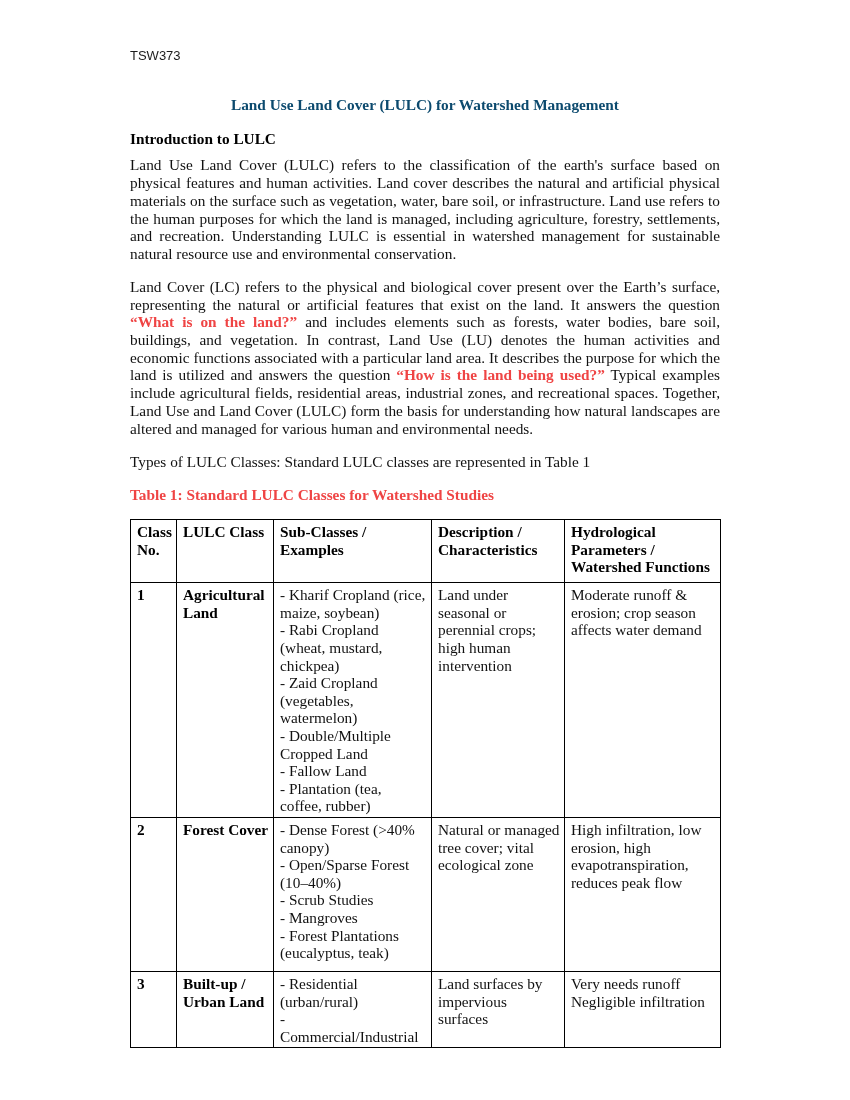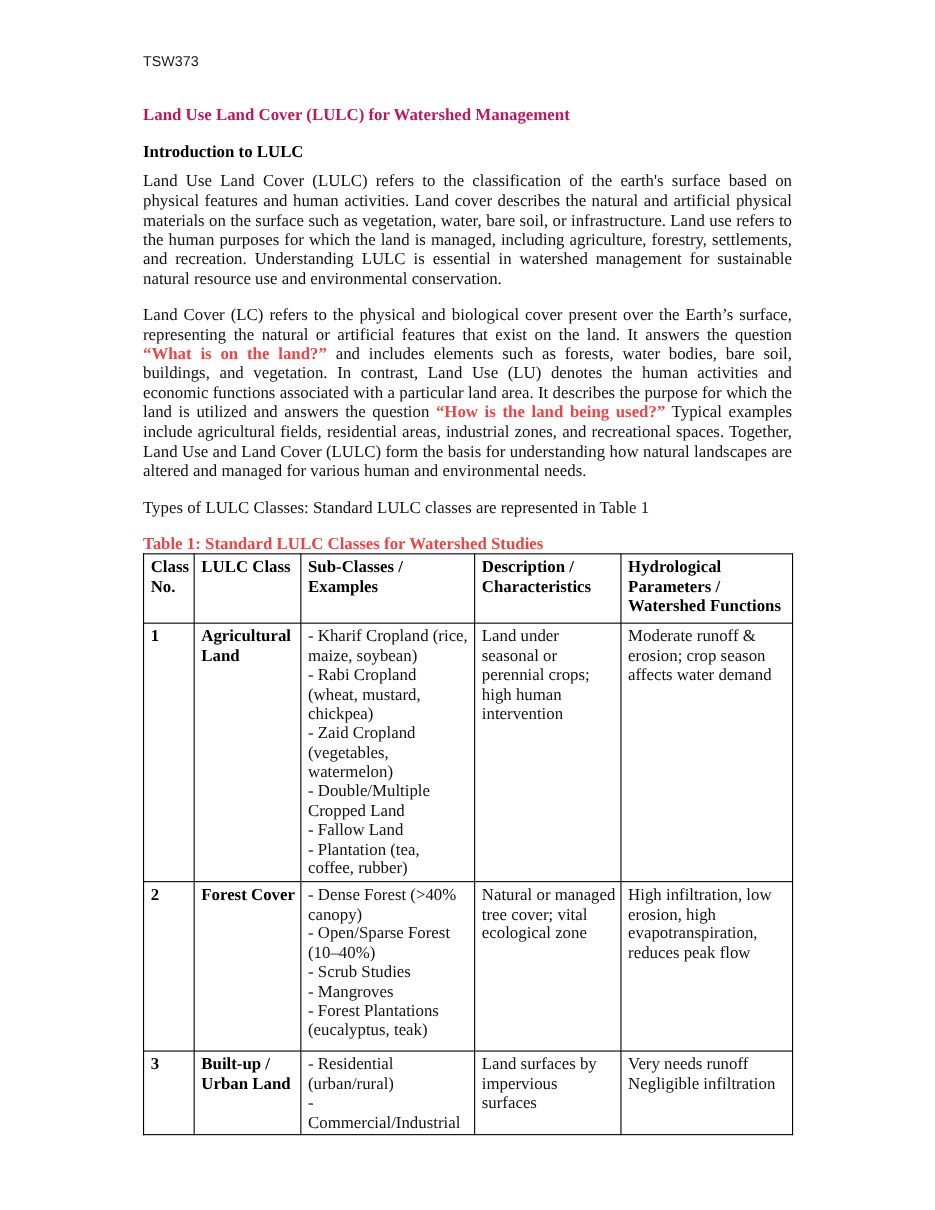--- a/index.html
+++ b/index.html
@@ -21,42 +21,43 @@
   }
   .doc-header {
     font-family: "Liberation Sans", "DejaVu Sans", sans-serif;
     font-size: 13px;
     line-height: 15px;
     color: #1c1c1c;
   }
   .doc-title {
     margin-top: 33px;
     font-weight: bold;
-    color: #be185d;
+    color: #0c4a6e;
+    text-align: center;
   }
   .section-heading {
     margin-top: 16px;
     font-weight: bold;
     color: #000000;
   }
   .para {
     margin-top: 9px;
     text-align: justify;
     font-family: Liberation Serif, serif;
   }
   .para + .para { margin-top: 12px; }
   .types-line { margin-top: 12px; }
   .table-caption {
     margin-top: 10px;
     font-weight: bold;
     color: #ef4444;
   }
   b.inline-bold { font-weight: bold; color: #ef4444; }
   table.lulc {
-    margin-top: 0;
+    margin-top: 16px;
     border-collapse: collapse;
     table-layout: fixed;
     width: 590px;
   }
   table.lulc th, table.lulc td {
     border: 1px solid #000000;
     vertical-align: top;
     padding: 3px 4px 2px 6px;
     font-size: 15.3px;
     line-height: 17.6px;

